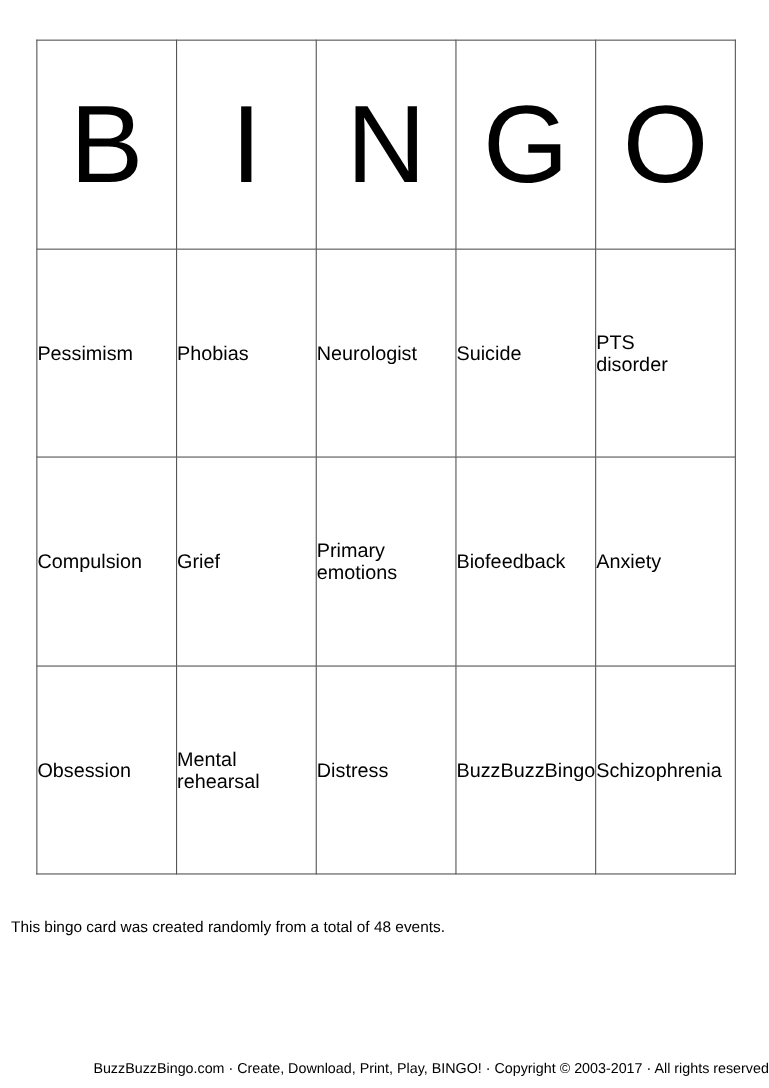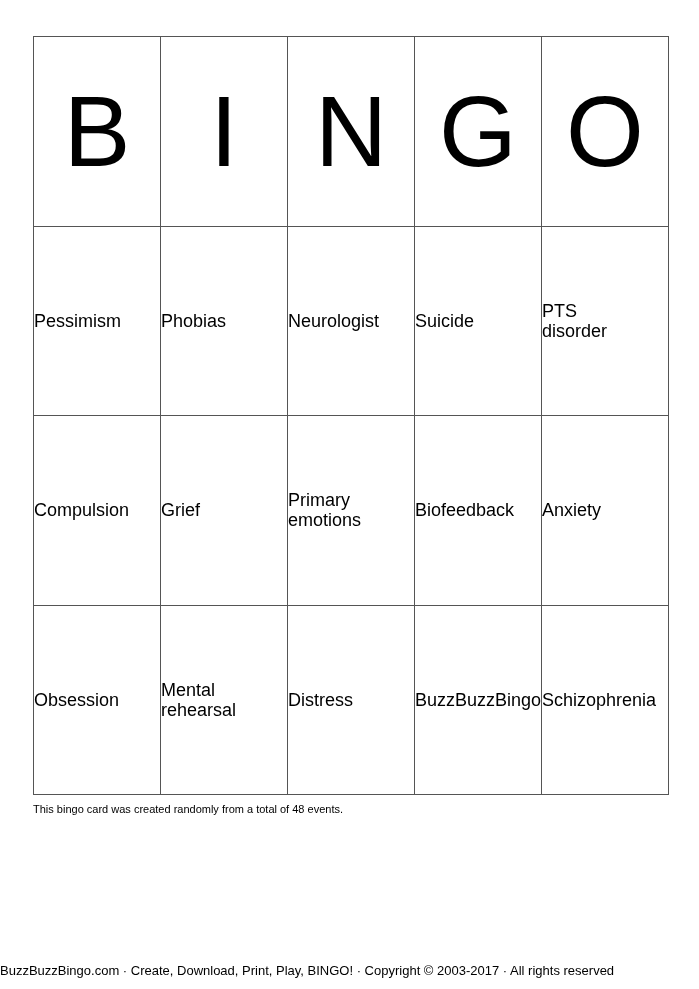--- a/index.html
+++ b/index.html
@@ -1,21 +1,21 @@
 <!DOCTYPE html>
 <html><head>
   <meta charset="utf-8">
   <style>
     html, body { margin:0; padding:0; background:#ffffff; }
     body { width:699px; height:989px; position:relative; overflow:hidden; font-family:"Liberation Sans", sans-serif; color:#000; }
     .card { position:absolute; left:33px; top:36px; width:632px; height:759px; border-collapse:collapse; table-layout:fixed; }
     .card td { border:1px solid #555; width:126px; height:125px; vertical-align:middle; padding:0; font-size:18px; line-height:20px; }
     .card th { border:1px solid #555; width:126px; height:125px; text-align:center; vertical-align:middle; padding:0; font-weight:normal; font-size:100px; line-height:100px; }
-    .note { position:absolute; left:10px; top:803px; font-size:11px;margin-left:23px; }
-    .footer { position:absolute; left:0; width:699px; top:963px; text-align:left; font-size:13px; }
+    .note { position:absolute; left:10px; top:834px; font-size:14px; }
+    .footer { position:absolute; left:0; width:699px; top:963px; text-align:right; font-size:13px; }
     .cell-text { display:inline-block; white-space:pre-line; }
   </style>
 </head>
 <body>
 
 <table class="card">
   <tbody>
       <tr>
     <th>B</th>
     <th>I</th>

